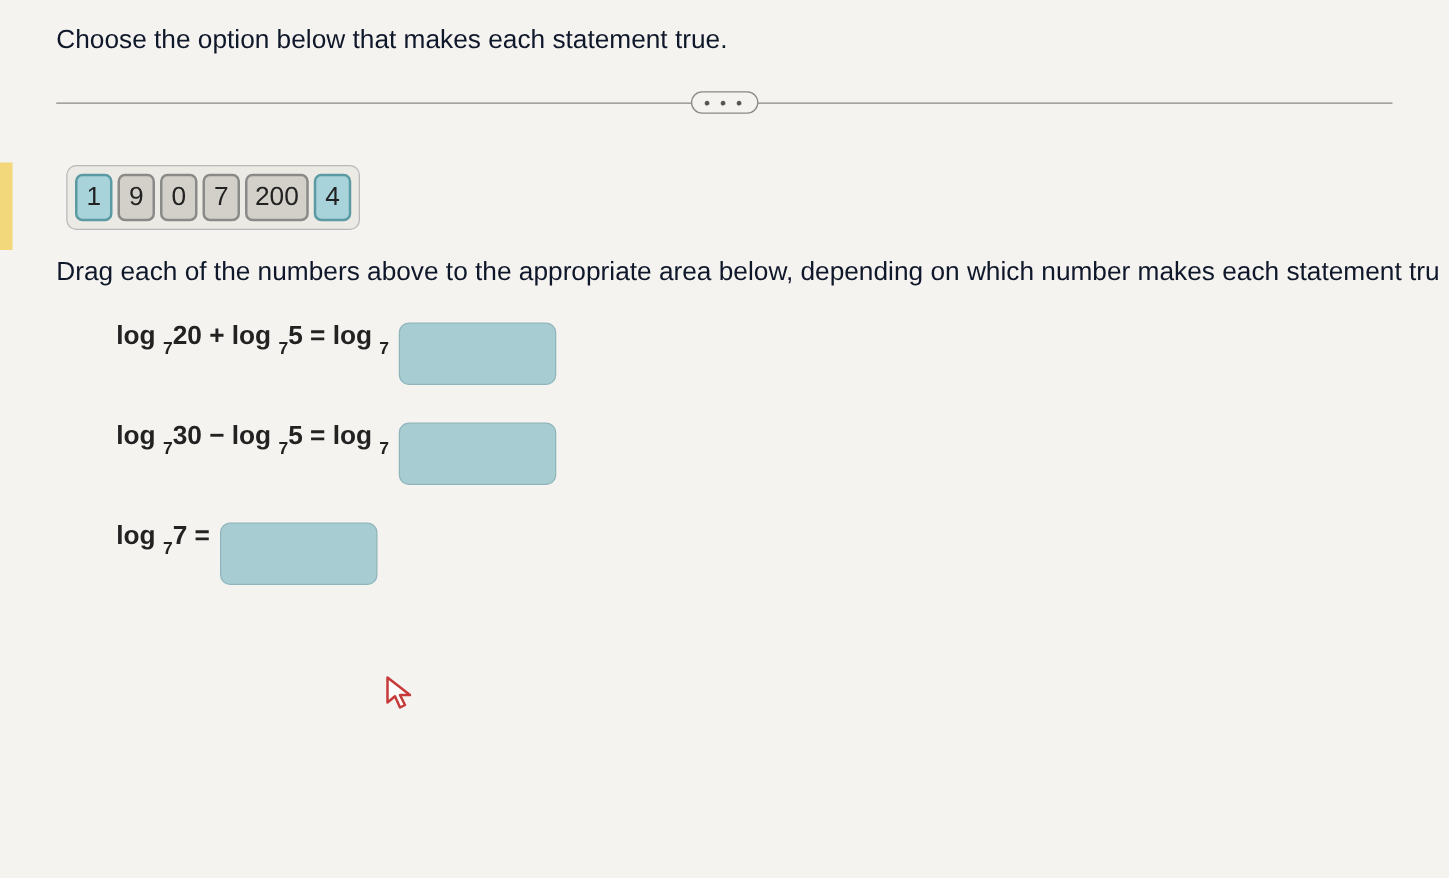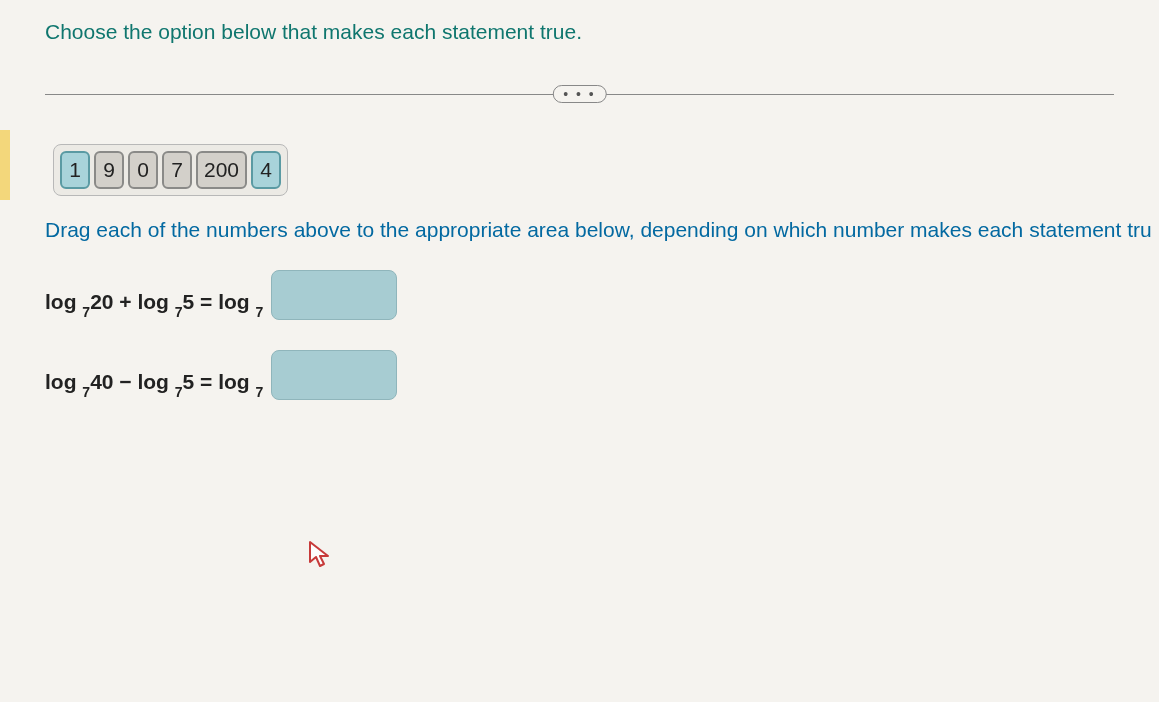--- a/index.html
+++ b/index.html
@@ -9,22 +9,22 @@
       width: 1159px;
       height: 702px;
       position: relative;
       overflow: hidden;
     }
     .content {
       padding: 20px 45px;
     }
     .instruction {
       font-size: 21px;
-      color: #0f766e;
-      margin-bottom: 40px;
+      color: #0f172a;
+      margin-bottom: 28px;
     }
     .divider-container {
       position: relative;
       height: 20px;
       margin-bottom: 40px;
     }
     .divider-line {
       position: absolute;
       top: 50%;
       left: 0;
@@ -76,33 +76,33 @@
     }
     .tile.selected {
       background: #a8d3da;
       border-color: #5a9aa3;
     }
     .tile.wide {
       min-width: 48px;
     }
     .drag-instruction {
       font-size: 21px;
-      color: #0369a1;
+      color: #0f172a;
       margin-bottom: 28px;
       white-space: nowrap;
     }
     .statements {
       display: flex;
       flex-direction: column;
       gap: 30px;
     }
     .statement {
       display: flex;
-      align-items: flex-end;
       gap: 8px;
+      margin-left: 48px;
     }
     .math-expr {
       font-size: 21px;
       font-weight: bold;
       color: #222;
       line-height: 1;
       padding-bottom: 4px;
       white-space: nowrap;
     }
     .sub {
@@ -169,25 +169,31 @@
 
     <div class="statement">
       <span class="math-expr">
         <span>log </span><span class="sub">7</span><span>20 + log </span><span class="sub">7</span><span>5 = log </span><span class="sub">7</span>
       </span>
       <div class="drop-zone"></div>
     </div>
 
     <div class="statement">
       <span class="math-expr">
-        <span>log </span><span class="sub">7</span><span>40 − log </span><span class="sub">7</span><span>5 = log </span><span class="sub">7</span>
+        <span>log </span><span class="sub">7</span><span>30 − log </span><span class="sub">7</span><span>5 = log </span><span class="sub">7</span>
       </span>
       <div class="drop-zone"></div>
     </div>
 
+    <div class="statement">
+      <span class="math-expr">
+        <span>log </span><span class="sub">7</span><span>7 =</span>
+      </span>
+      <div class="drop-zone"></div>
+    </div>
 
 
   </div>
 </div>
 
 <svg class="cursor" width="26" height="30" viewBox="0 0 26 30">
   <path d="M 2 2 L 2 22 L 8 17 L 12 26 L 16 24 L 12 16 L 20 16 Z" fill="#fdfdfd" stroke="#c73a3a" stroke-width="2" stroke-linejoin="round"></path>
 </svg>
 
 </body></html>

